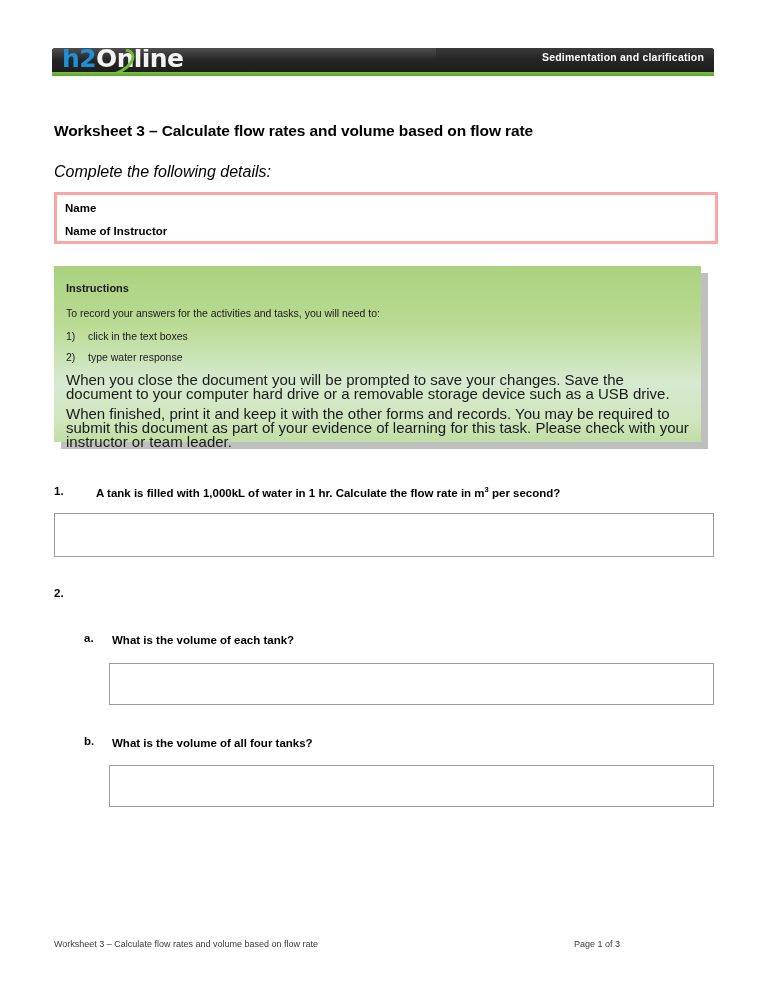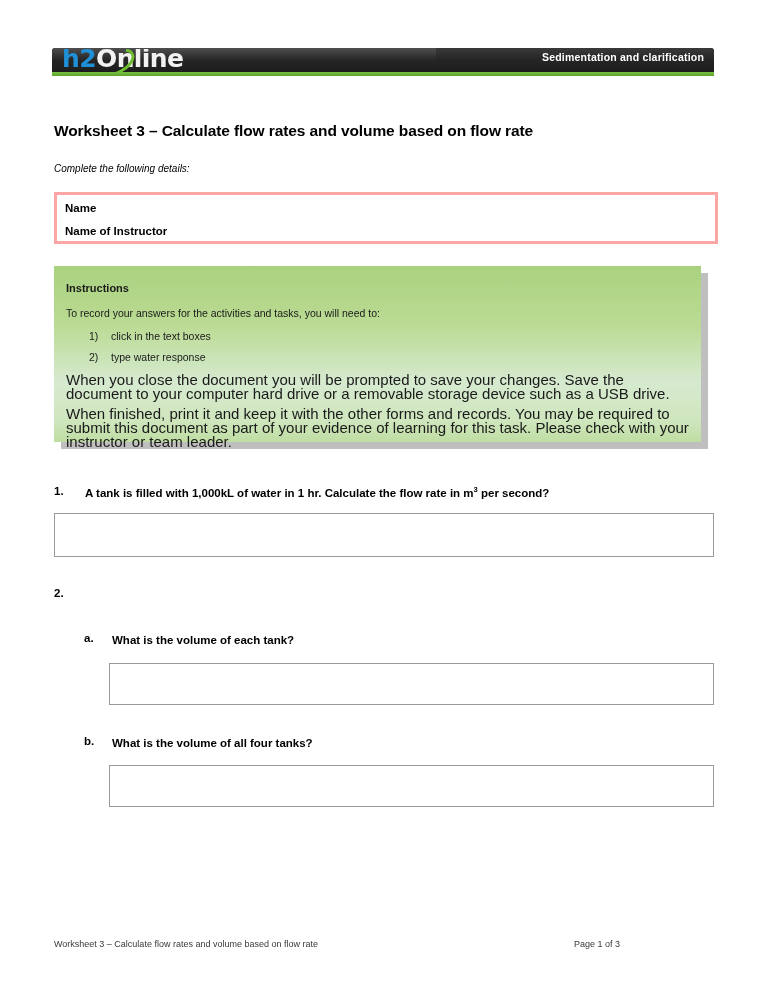--- a/index.html
+++ b/index.html
@@ -111,21 +111,21 @@
     top: 122px;
     font-size: 15.5px;
     font-weight: bold;
     letter-spacing: -0.1px;
     white-space: nowrap;
   }
   .doc-subtitle {
     position: absolute;
     left: 54px;
     top: 163px;
-    font-size: 10px;
+    font-size: 16px;
     font-style: italic;
     text-align: right;
   }
 
   
   .name-box {
     position: absolute;
     left: 54px;
     top: 192px;
     width: 658px;
@@ -172,21 +172,20 @@
     left: 12px;
     top: 41px;
     font-size: 10.5px;
     color: #1a1a1a;
   }
   .instr-li {
     position: absolute;
     left: 12px;
     font-size: 10.5px;
     color: #1a1a1a;
-    margin-left: 23px;
   }
   .instr-li .num {
     display: inline-block;
     width: 22px;
   }
   .instr-li.li1 { top: 64px; }
   .instr-li.li2 { top: 85px; }
   .instr-para {
     position: absolute;
     left: 12px;
@@ -204,21 +203,21 @@
     font-size: 11.5px;
     font-weight: bold;
   }
   .q-text {
     position: absolute;
     font-size: 11.5px;
     font-weight: bold;
     line-height: 16px;
   }
   .q1-num { left: 54px; top: 485px; }
-  .q1-text { left: 85px; top: 485px; }
+  .q1-text { left: 96px; top: 485px; }
 
   .q2-num { left: 54px; top: 587px; }
   .q2-text { left: 85px; top: 587px; }
 
   .qa-num { left: 84px; top: 632px; }
   .qa-text { left: 112px; top: 632px; }
 
   .qb-num { left: 84px; top: 735px; }
   .qb-text { left: 112px; top: 735px; }
 

